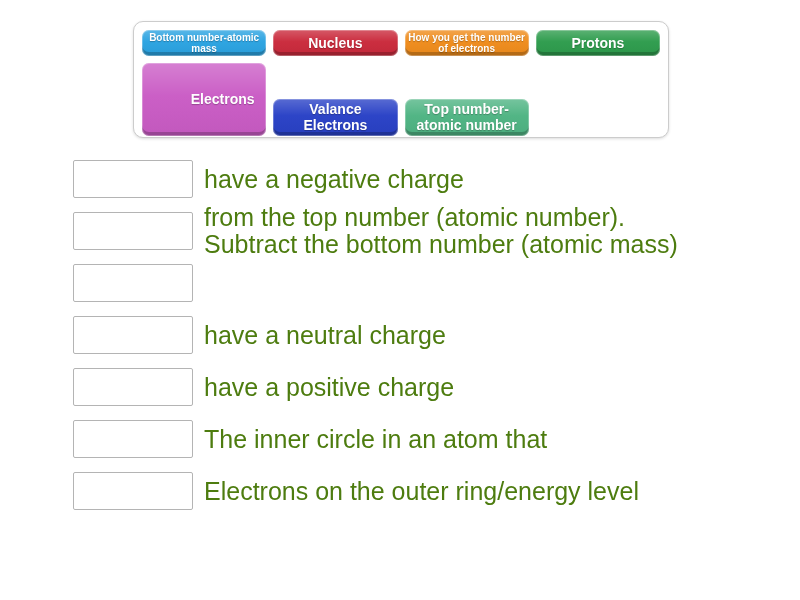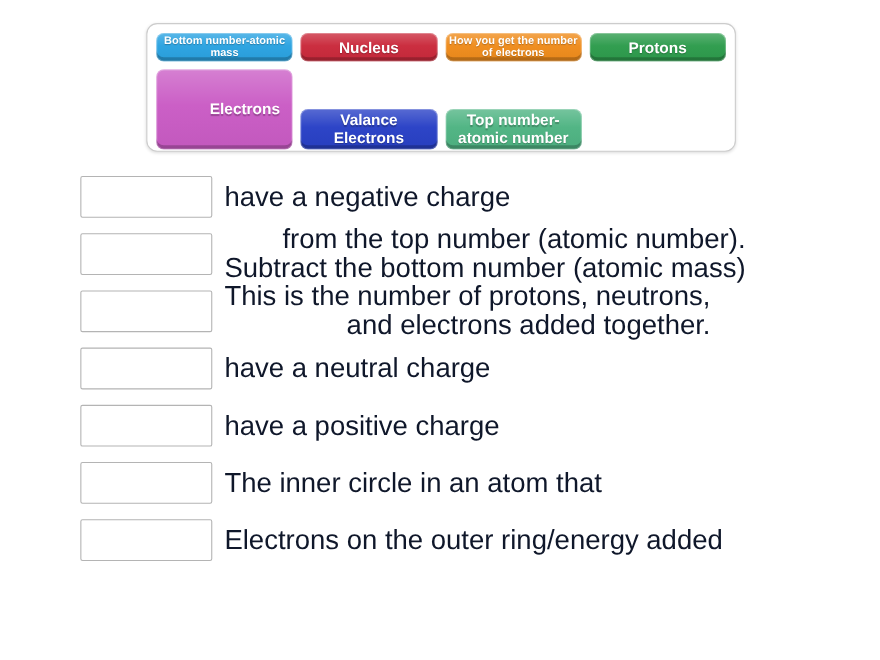--- a/index.html
+++ b/index.html
@@ -70,23 +70,22 @@
     background: #ffffff;
     border: 1px solid #b4b4b4;
     border-radius: 2px;
     flex-shrink: 0;
     cursor: pointer;
   }
   .clue {
     margin-left: 11px;
     font-size: 25px;
     line-height: 27px;
-    color: #0f172a;
+    color: #4d7c0f;
     white-space: nowrap;
-    text-align: right;
   }
   .clue .line { display: block; }
 </style>
 </head>
 <body>
 
 <div class="stage">
 
   <div class="tile-bank">
     <div class="tile fs-12" style="background-color: rgb(43, 163, 225);">Bottom number-atomic mass</div>
@@ -111,24 +110,20 @@
       <div class="dropzone"></div>
       <div class="clue">
         <span class="line">from the top number (atomic number).</span>
         <span class="line">Subtract the bottom number (atomic mass)</span>
       </div>
     </div>
 
 
     <div class="match-row">
       <div class="dropzone"></div>
-      <div class="clue">
-        <span class="line">This is the number of protons, neutrons,</span>
-        <span class="line">and electrons added together.</span>
-      </div>
     </div>
 
     <div class="match-row">
       <div class="dropzone"></div>
       <div class="clue">
         <span class="line">have a neutral charge</span>
       </div>
     </div>
 
     <div class="match-row">
@@ -141,18 +136,18 @@
     <div class="match-row">
       <div class="dropzone"></div>
       <div class="clue">
         <span class="line">The inner circle in an atom that</span>
       </div>
     </div>
 
     <div class="match-row">
       <div class="dropzone"></div>
       <div class="clue">
-        <span class="line">Electrons on the outer ring/energy added</span>
+        <span class="line">Electrons on the outer ring/energy level</span>
       </div>
     </div>
 
   </div>
 </div>
 
 </body></html>

